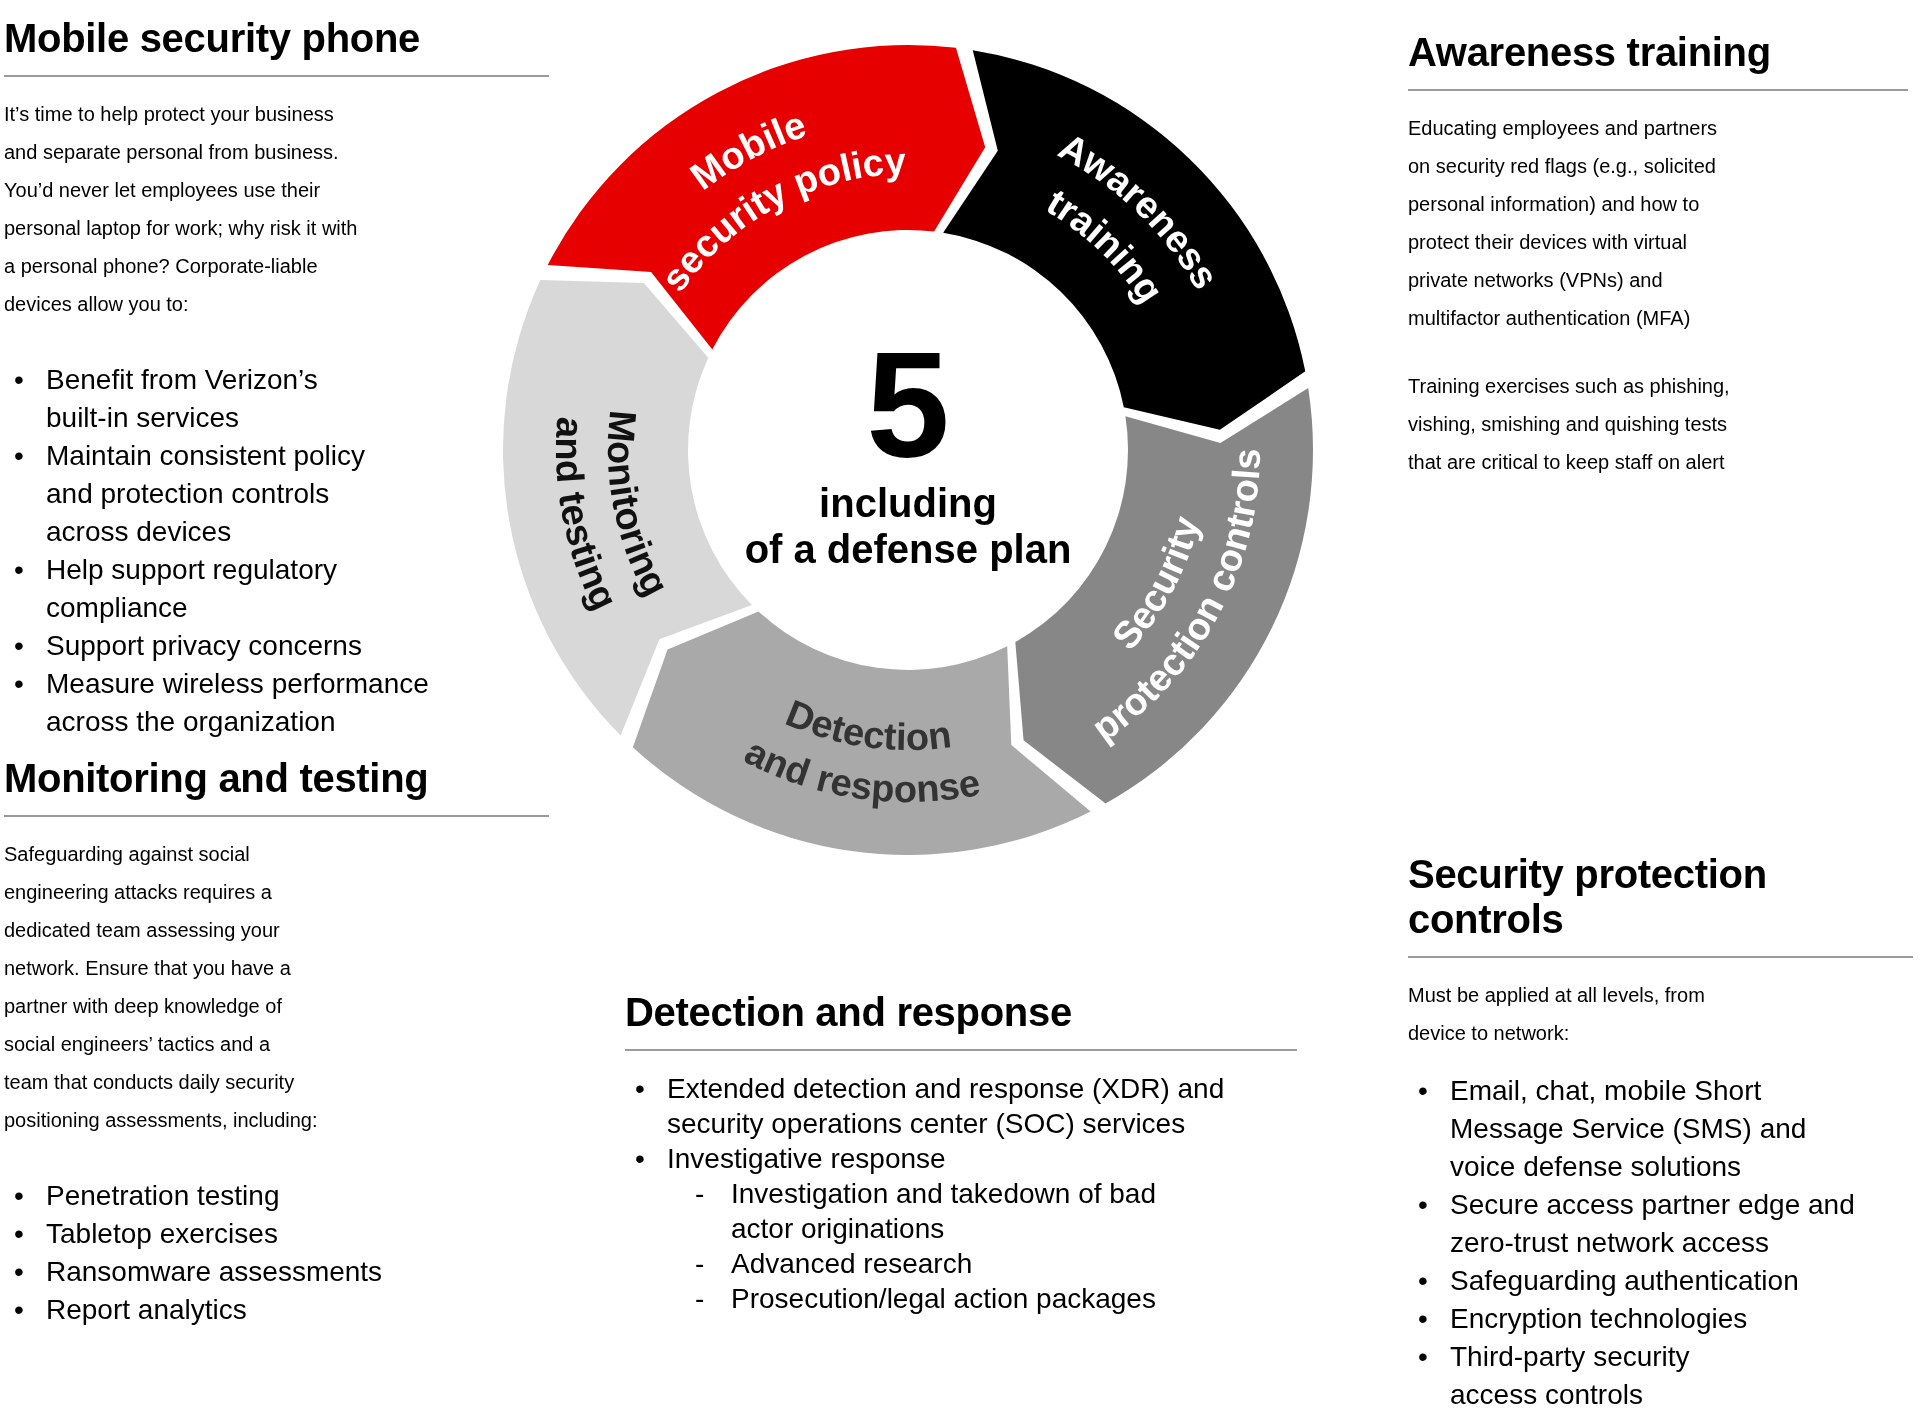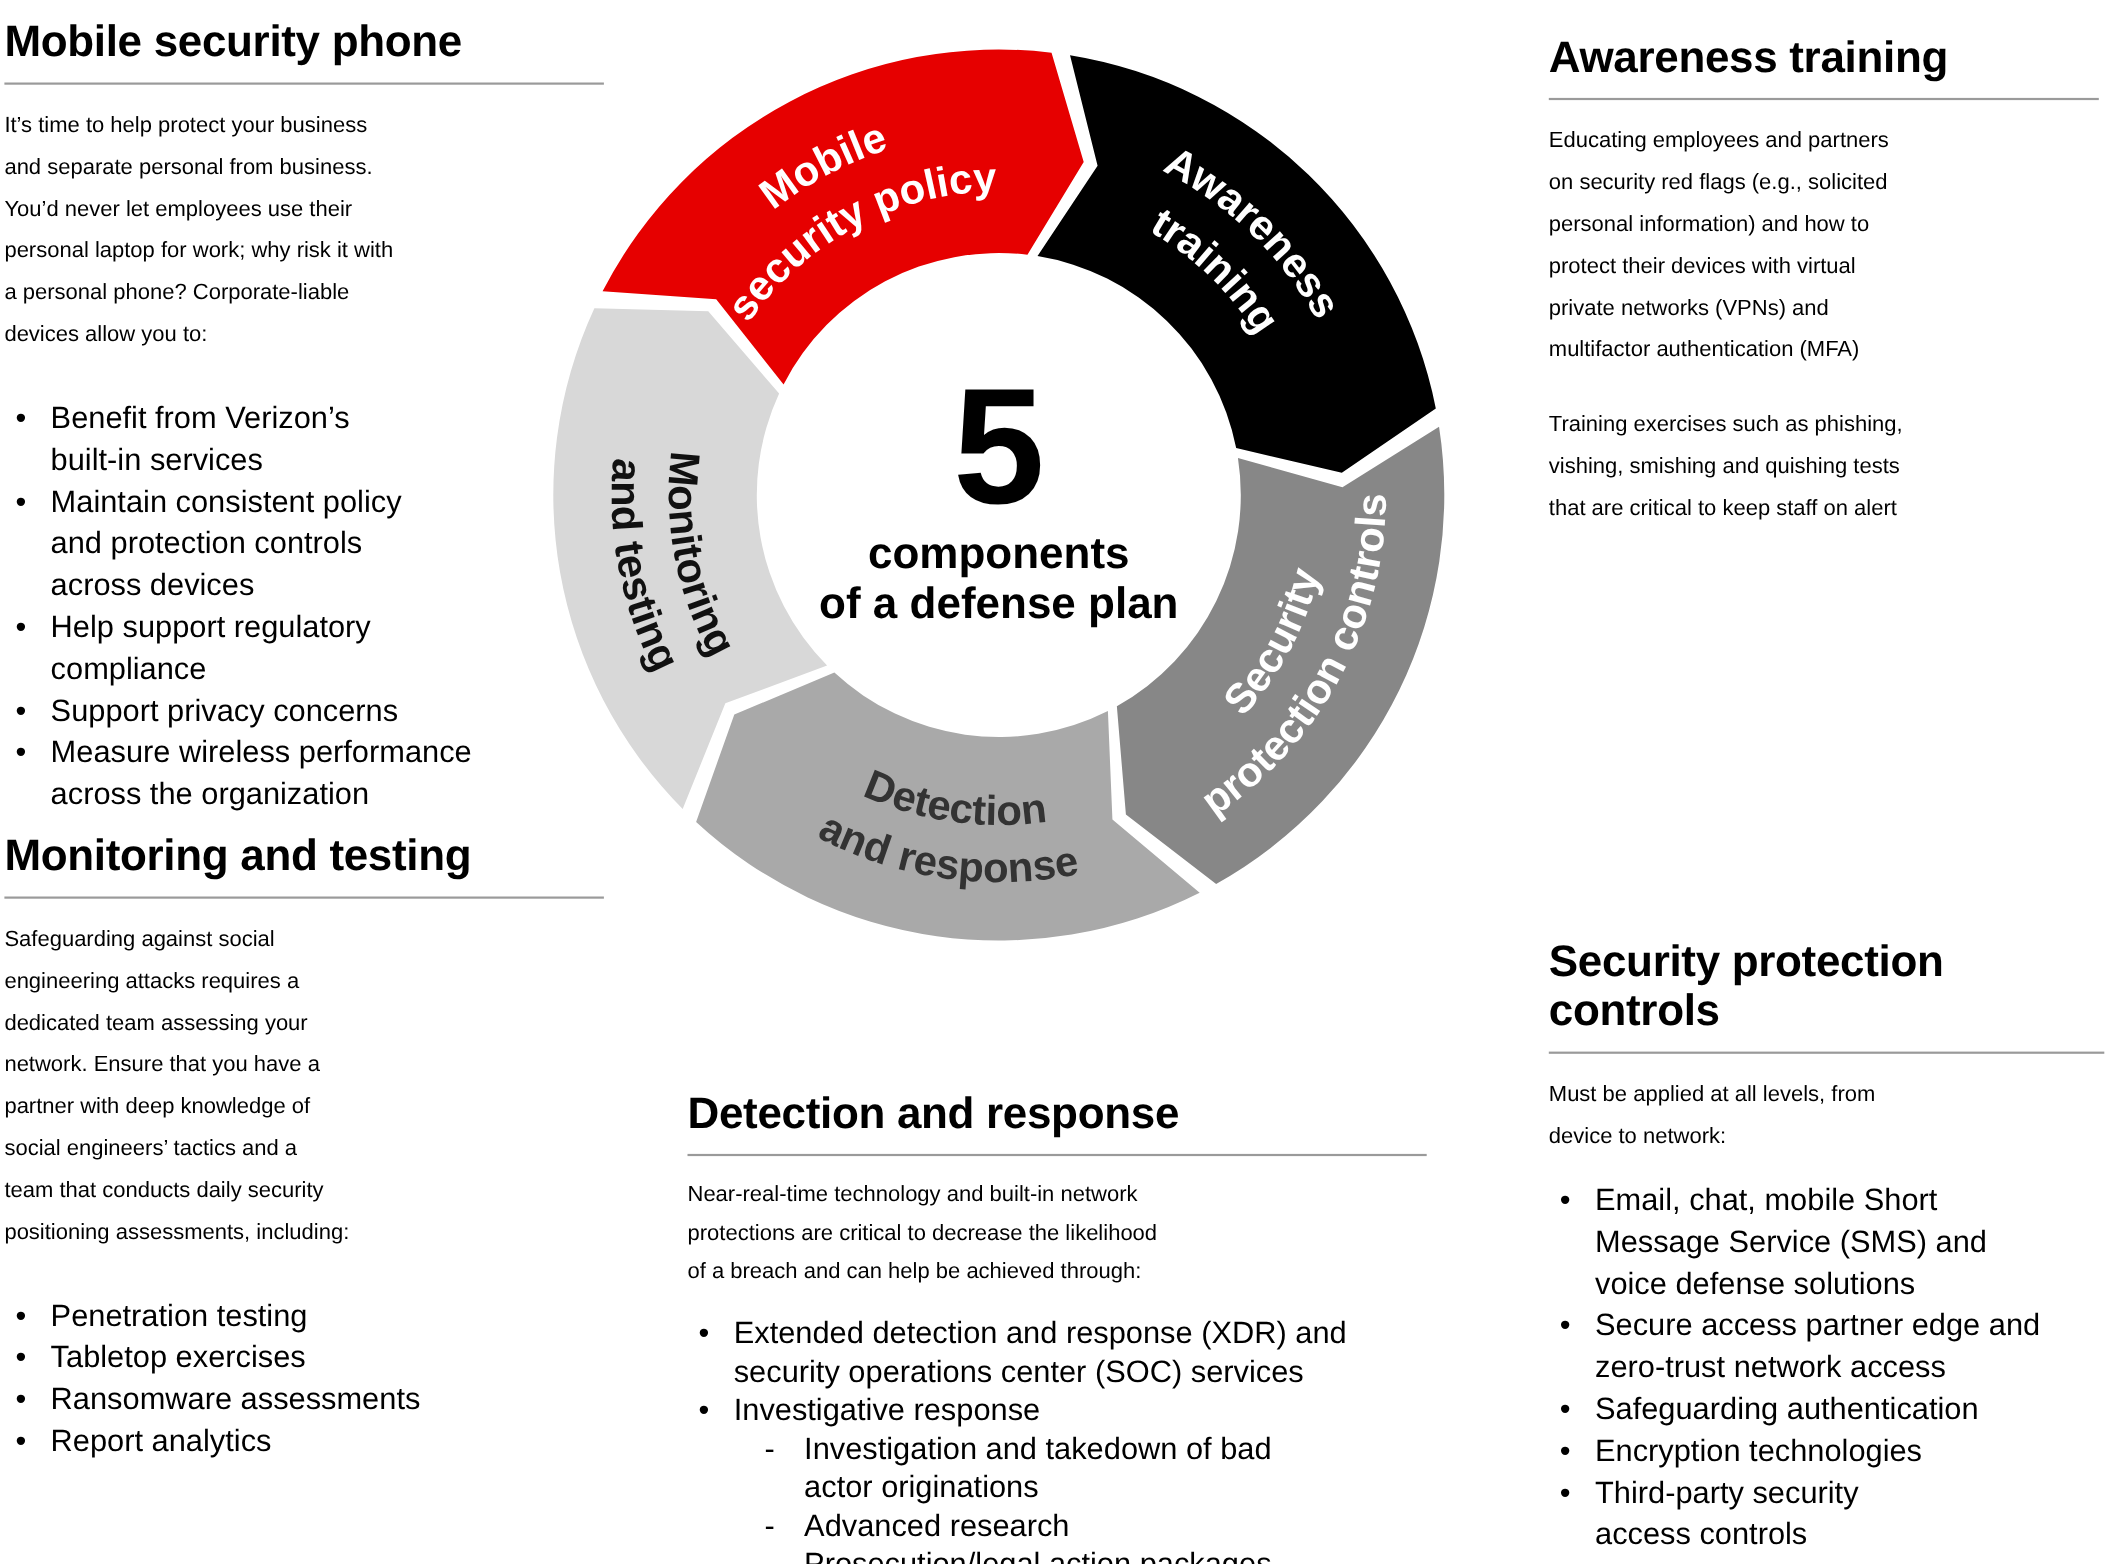--- a/index.html
+++ b/index.html
@@ -174,23 +174,20 @@
       <li><span class="li-text">Safeguarding authentication</span></li>
       <li><span class="li-text">Encryption technologies</span></li>
       <li><span class="li-text">Third-party security
 access controls</span></li>
     </ul>
 </section>
 
 <section class="sec" id="sec-detection">
   <h2>Detection and response</h2>
   <div class="rule"></div>
-  <p class="body-text">Near-real-time technology and built-in network
-protections are critical to decrease the likelihood
-of a breach and can help be achieved through:</p>
   <ul class="bullets">
       <li><span class="li-text">Extended detection and response (XDR) and
 security operations center (SOC) services</span></li>
       <li><span class="li-text">Investigative response</span><ul class="subs">
           <li><span class="li-text">Investigation and takedown of bad
 actor originations</span></li>
           <li><span class="li-text">Advanced research</span></li>
           <li><span class="li-text">Prosecution/legal action packages</span></li>
         </ul></li>
     </ul>
@@ -221,16 +218,16 @@
       <text font-family="&quot;Liberation Sans&quot;, sans-serif" font-size="38" font-weight="700" fill="#ffffff"><textPath href="#lblpath-1-1" startOffset="50%" text-anchor="middle">training</textPath></text>
       <text font-family="&quot;Liberation Sans&quot;, sans-serif" font-size="38" font-weight="700" fill="#ffffff"><textPath href="#lblpath-2-0" startOffset="50%" text-anchor="middle">Security</textPath></text>
       <text font-family="&quot;Liberation Sans&quot;, sans-serif" font-size="38" font-weight="700" fill="#ffffff"><textPath href="#lblpath-2-1" startOffset="50%" text-anchor="middle">protection controls</textPath></text>
       <text font-family="&quot;Liberation Sans&quot;, sans-serif" font-size="38" font-weight="700" fill="#333333"><textPath href="#lblpath-3-0" startOffset="50%" text-anchor="middle">Detection</textPath></text>
       <text font-family="&quot;Liberation Sans&quot;, sans-serif" font-size="38" font-weight="700" fill="#333333"><textPath href="#lblpath-3-1" startOffset="50%" text-anchor="middle">and response</textPath></text>
       <text font-family="&quot;Liberation Sans&quot;, sans-serif" font-size="38" font-weight="700" fill="#111111"><textPath href="#lblpath-4-0" startOffset="50%" text-anchor="middle">Monitoring</textPath></text>
       <text font-family="&quot;Liberation Sans&quot;, sans-serif" font-size="38" font-weight="700" fill="#111111"><textPath href="#lblpath-4-1" startOffset="50%" text-anchor="middle">and testing</textPath></text>
     </svg>
   <div id="wheel-center">
     <div id="wheel-number">5</div>
-    <div class="wheel-caption">components</div>
+    <div class="wheel-caption">including</div>
     <div class="wheel-caption">of a defense plan</div>
   </div>
 </div>
 
 </body></html>

